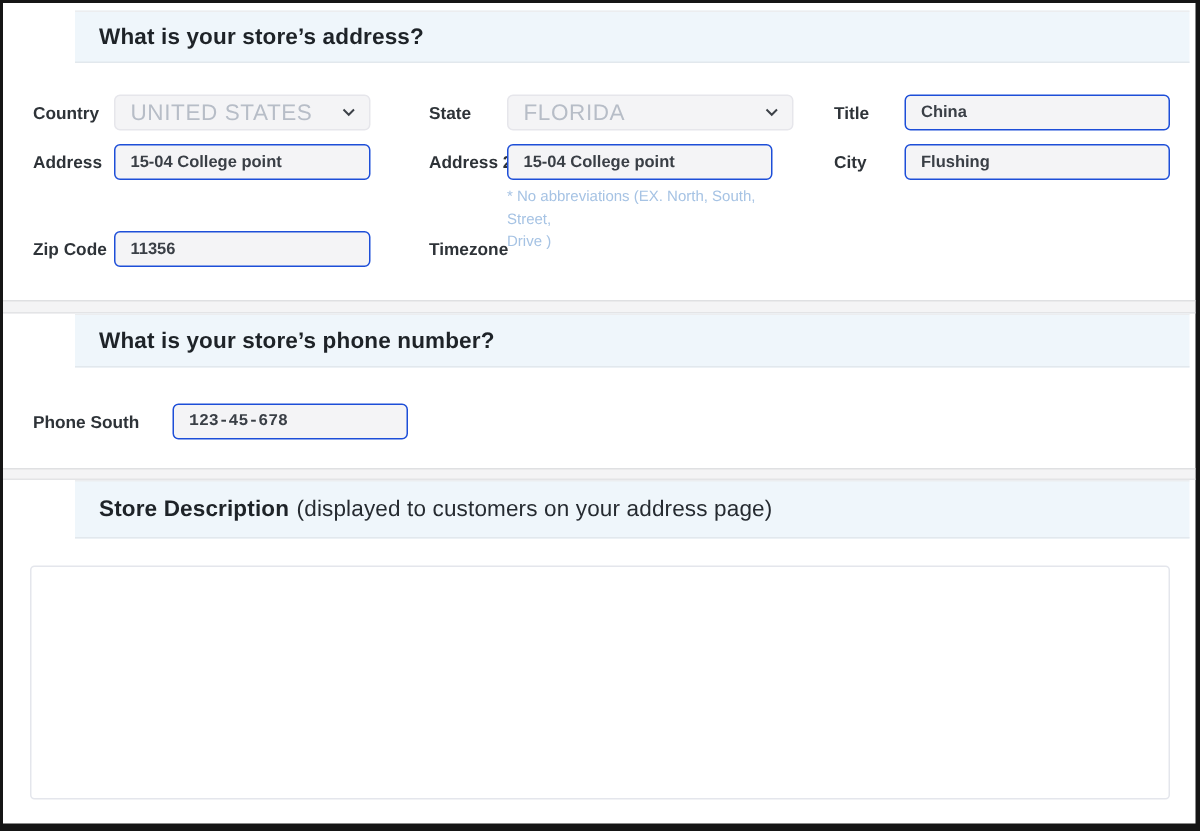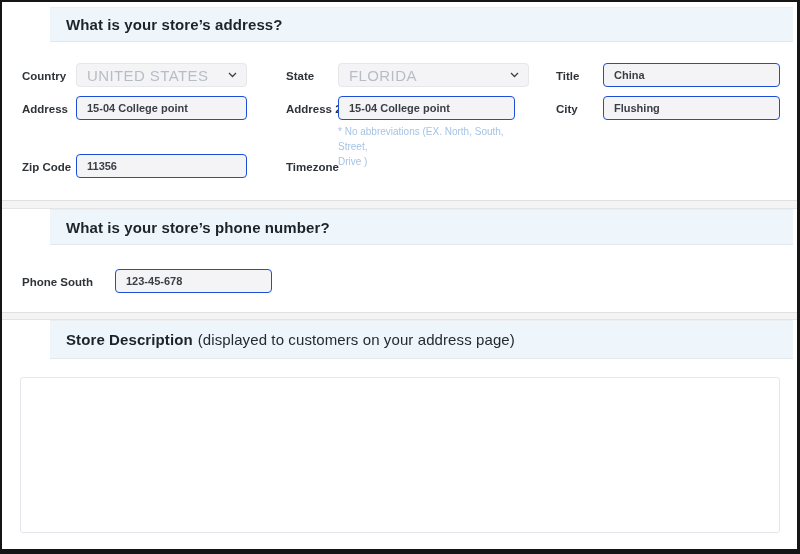--- a/index.html
+++ b/index.html
@@ -168,21 +168,21 @@
 
   <span class="field-label" style="left:284px; top:159px;">Timezone</span>
 
   <div class="divider" style="top:198px; height:9px;"></div>
 
   <header class="band" style="top:207px; height:36px;">
     <h2>What is your store’s phone number?</h2>
   </header>
 
   <span class="field-label" style="left:20px; top:274px;">Phone South</span>
-  <input class="text-input" style="left: 113px; top: 267px; width: 157px;" value="123-45-678">
+  <input class="text-input" style="left: 113px; top: 267px; width: 157px; font-family: Liberation Mono, monospace;" value="123-45-678">
 
   <div class="divider" style="top:310px; height:8px;"></div>
 
   <header class="band" style="top:318px; height:39px;">
     <h2><span>Store Description</span><span class="title-note">(displayed to customers on your address page)</span></h2>
   </header>
 
   <textarea class="description-textarea" style=""></textarea>
 
 </div>

